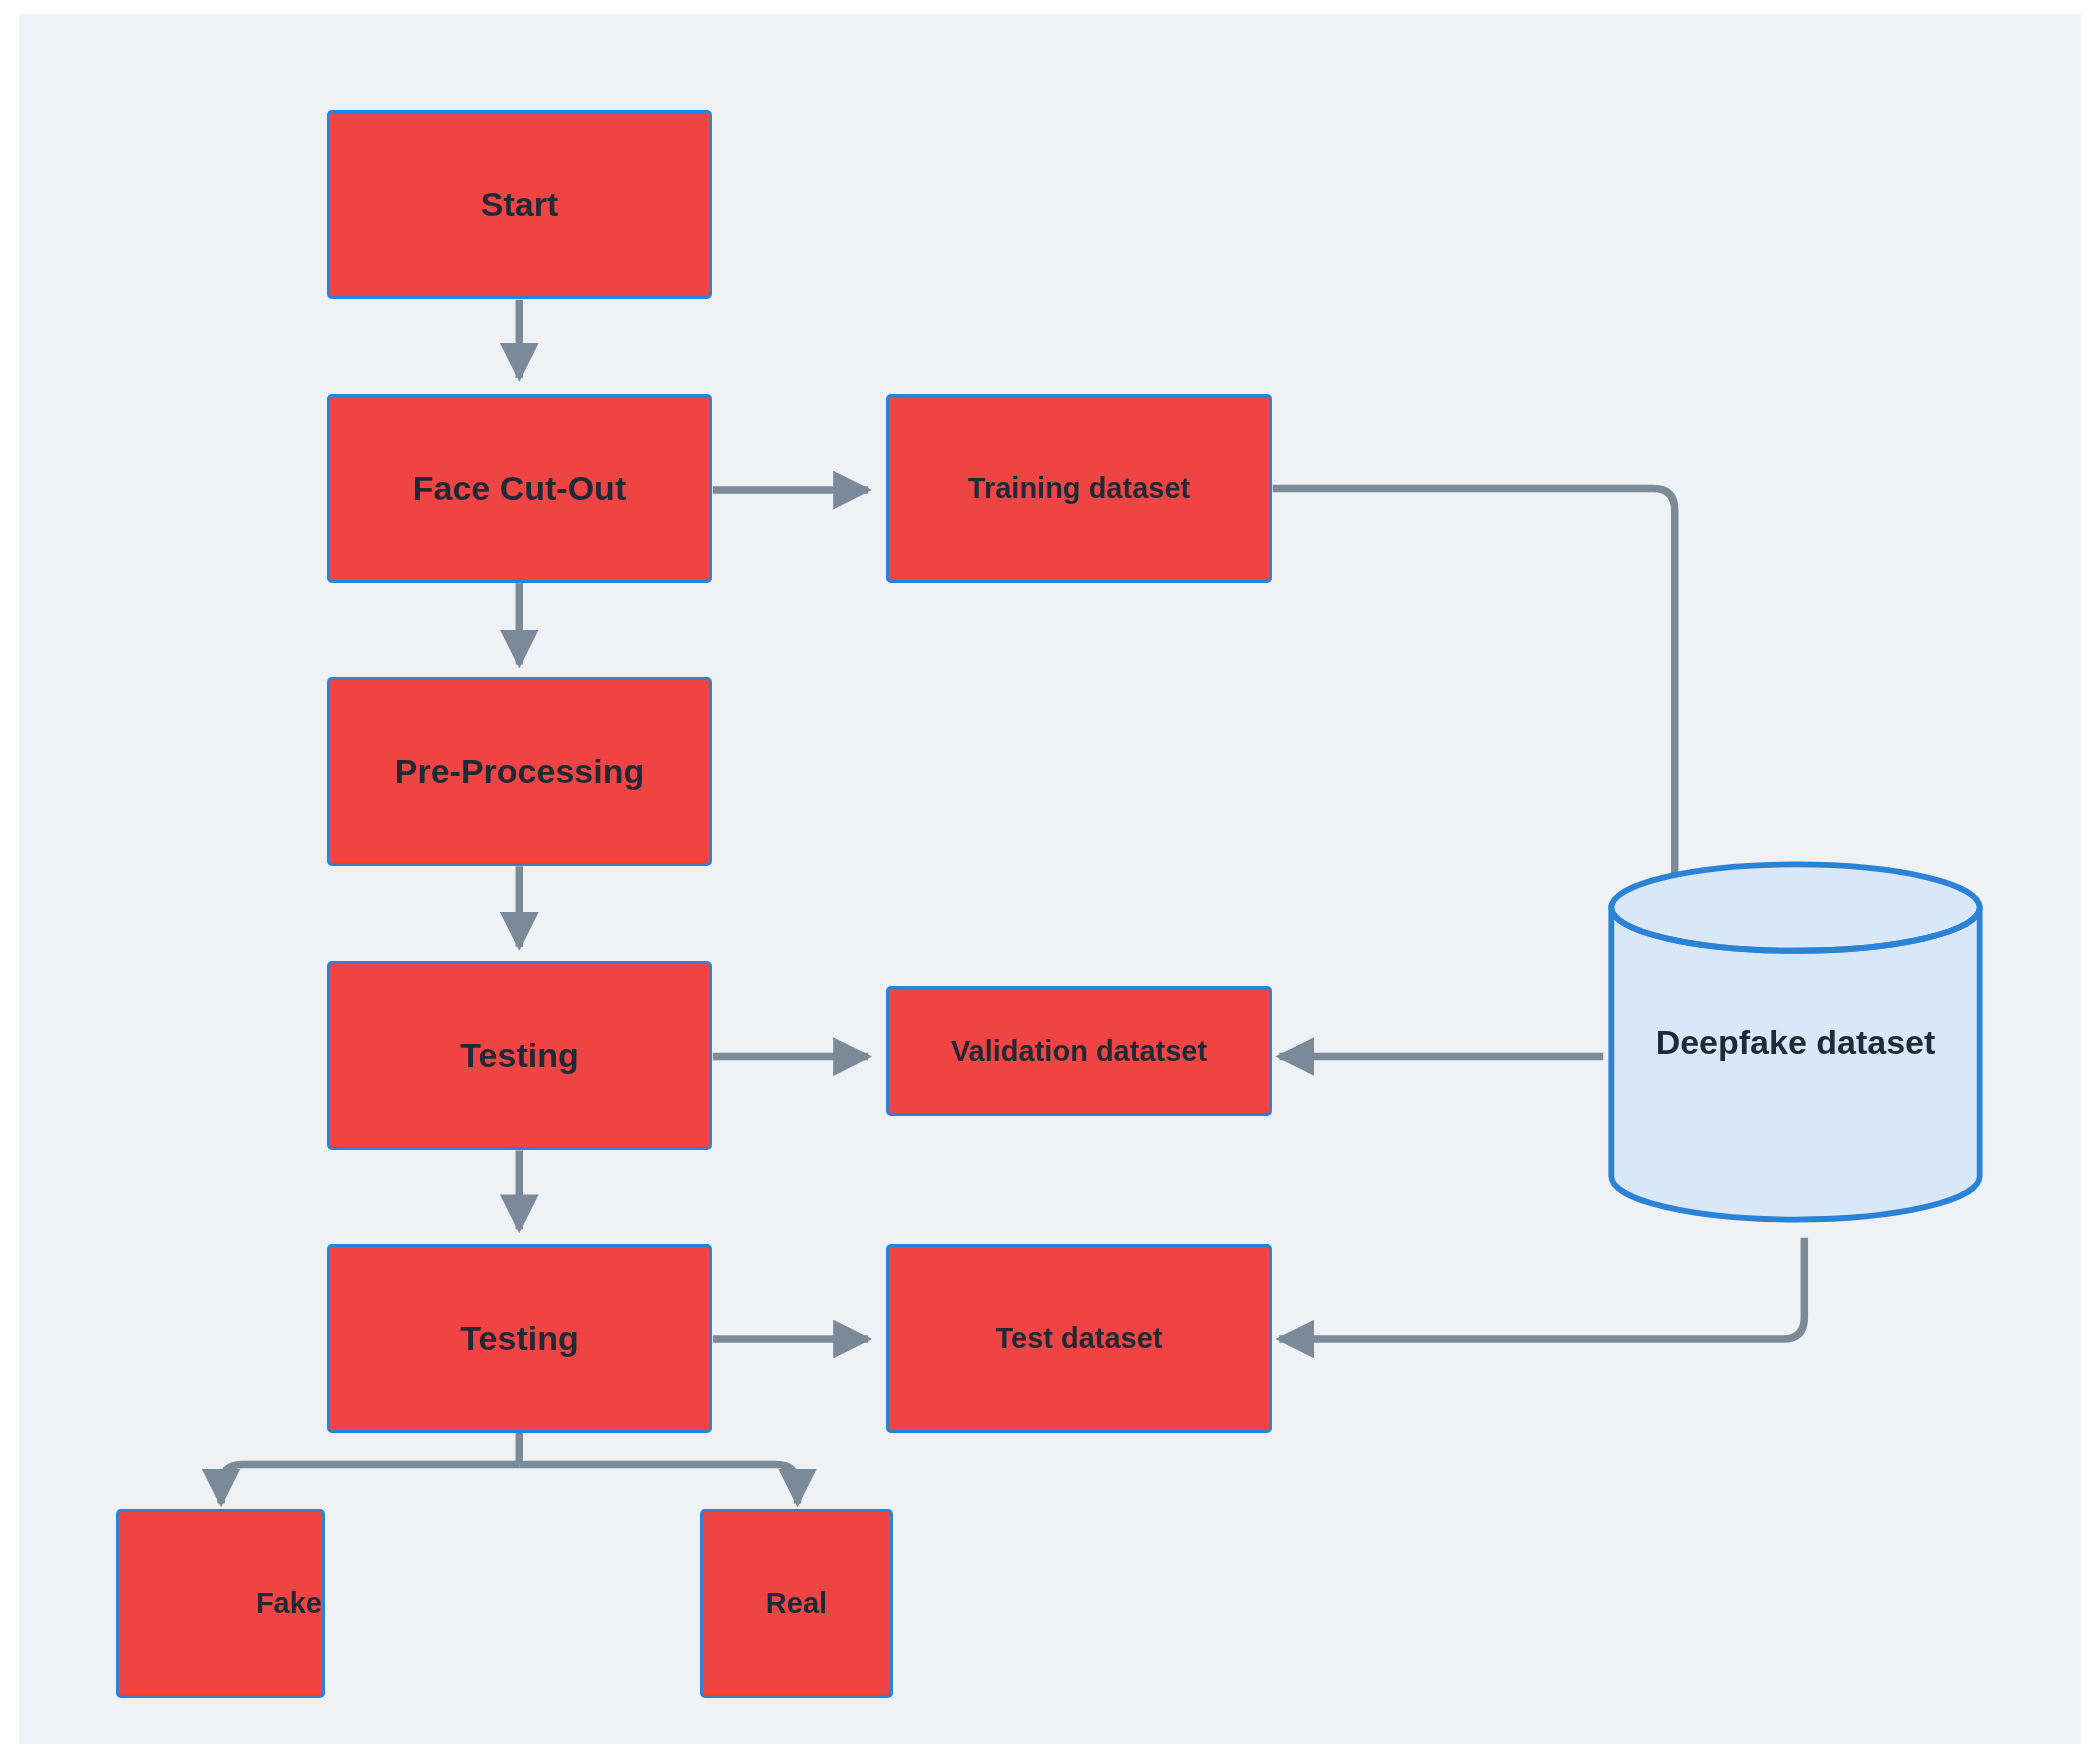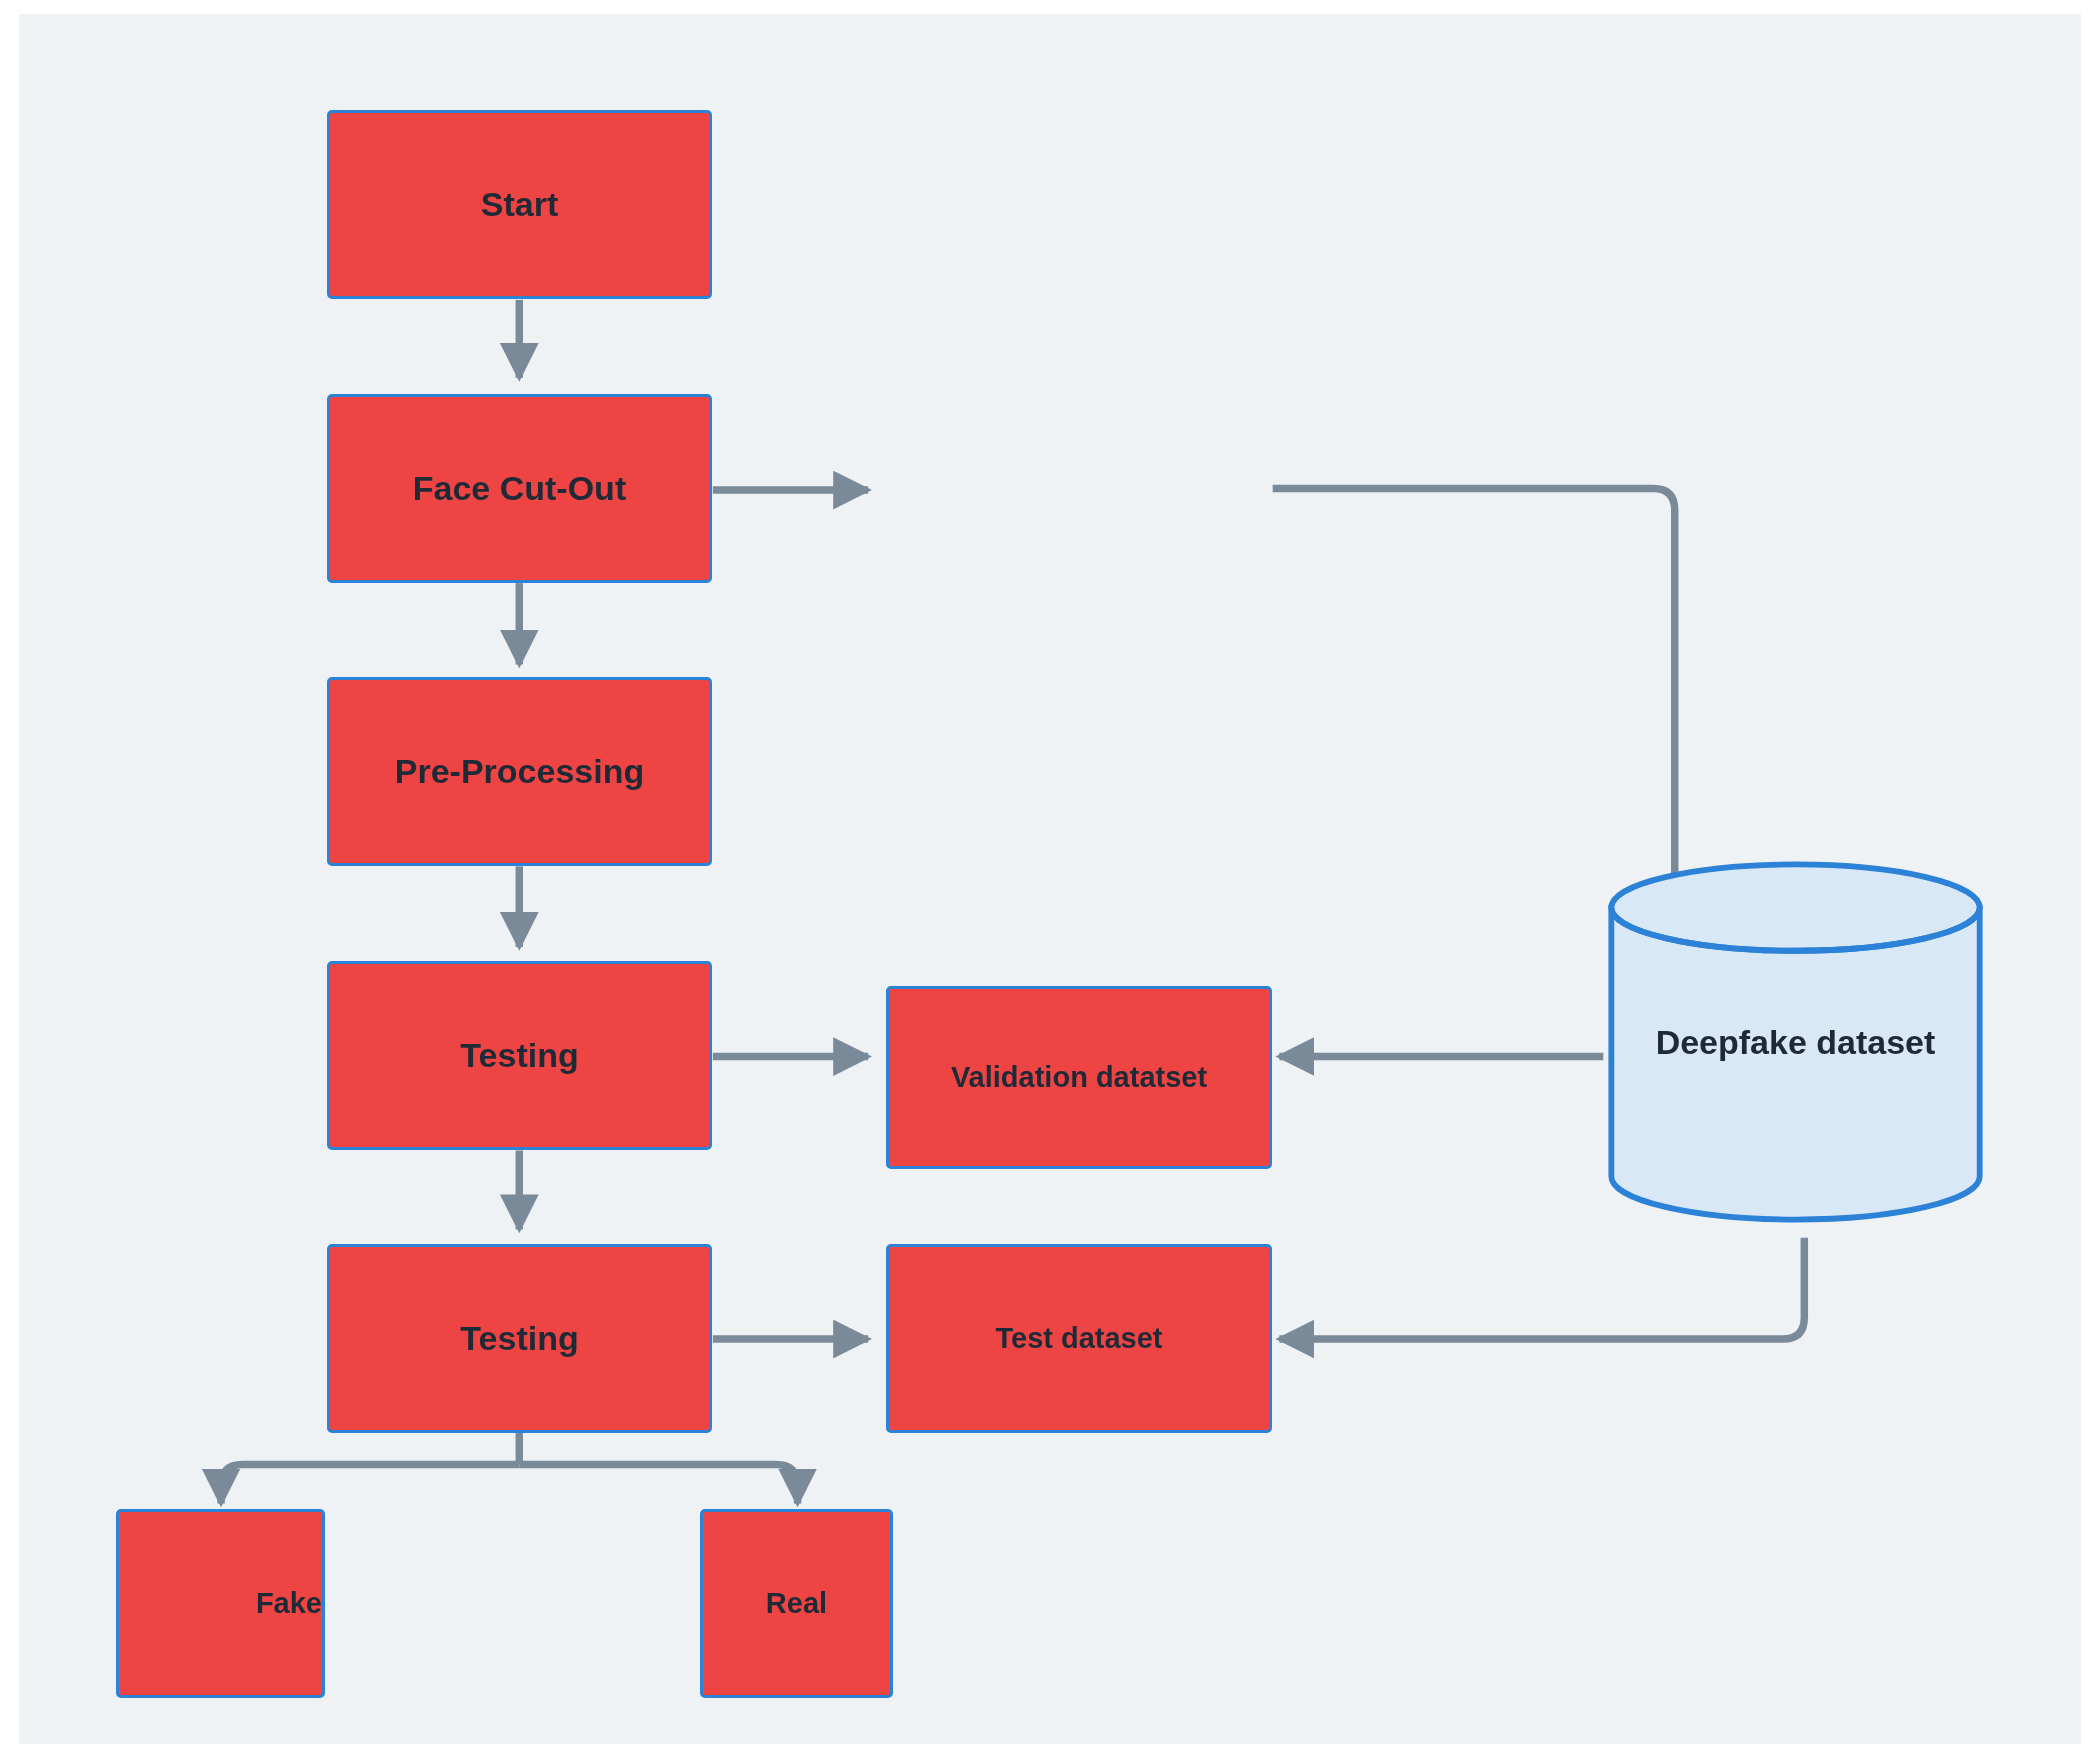--- a/index.html
+++ b/index.html
@@ -137,22 +137,25 @@
     </div>
 
     <div class="node proc" style="left:327px; top:961px; width:385px; height:189px;">
       <span class="node-label">Testing</span>
     </div>
 
     <div class="node proc" style="left:327px; top:1244px; width:385px; height:189px;">
       <span class="node-label">Testing</span>
     </div>
 
+    <div class="node dset" style="left:886px; top:394px; width:386px; height:189px;">
+      <span class="node-label">Training dataset</span>
+    </div>
 
-    <div class="node dset" style="left:886px; top:986px; width:386px; height:183px;">
+    <div class="node dset" style="left:886px; top:986px; width:386px; height:130px;">
       <span class="node-label">Validation datatset</span>
     </div>
 
     <div class="node dset" style="left:886px; top:1244px; width:386px; height:189px;text-align:center;">
       <span class="node-label">Test dataset</span>
     </div>
 
     <div class="node term" style="left:116px; top:1509px; width:209px; height:189px;justify-content:flex-end;">
       <span class="node-label">Fake</span>
     </div>

